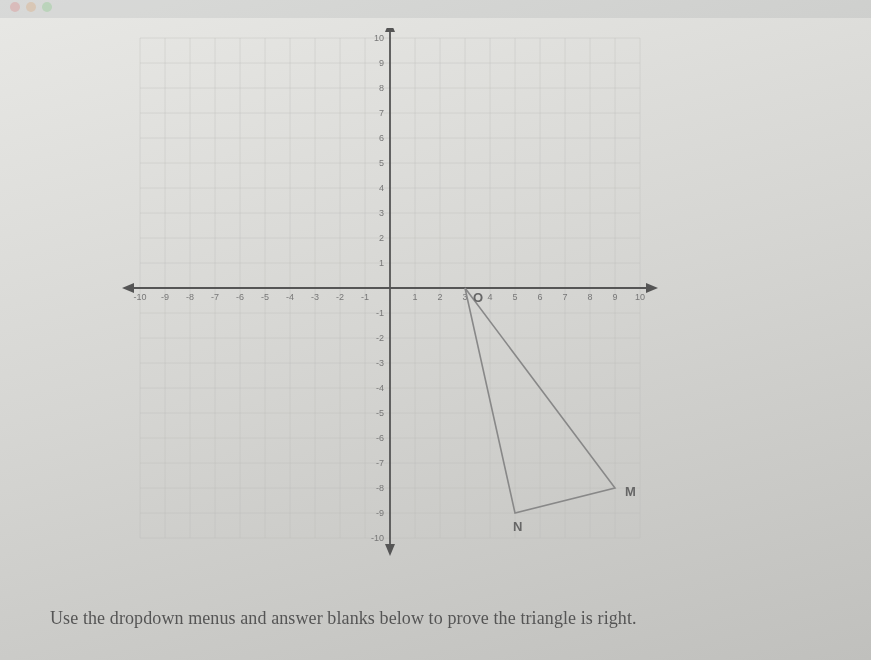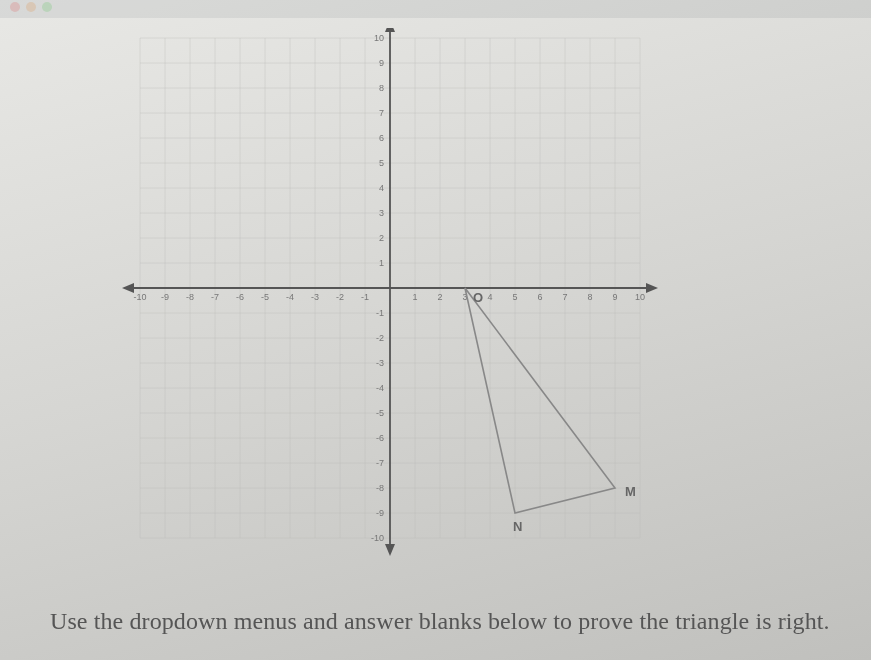--- a/index.html
+++ b/index.html
@@ -81,21 +81,21 @@
       fill: #666;
       font-family: Arial, sans-serif;
       font-weight: 600;
     }
     .instruction {
       position: absolute;
       left: 50px;
       top: 590px;
       width: 790px;
       color: #555;
-      font-size: 24px;
+      font-size: 18px;
       letter-spacing: 0.1px;
     }
     .arrow-head {
       fill: #555;
     }
   </style>
 </head>
 <body>
 
 <div class="toolbar-hint">

